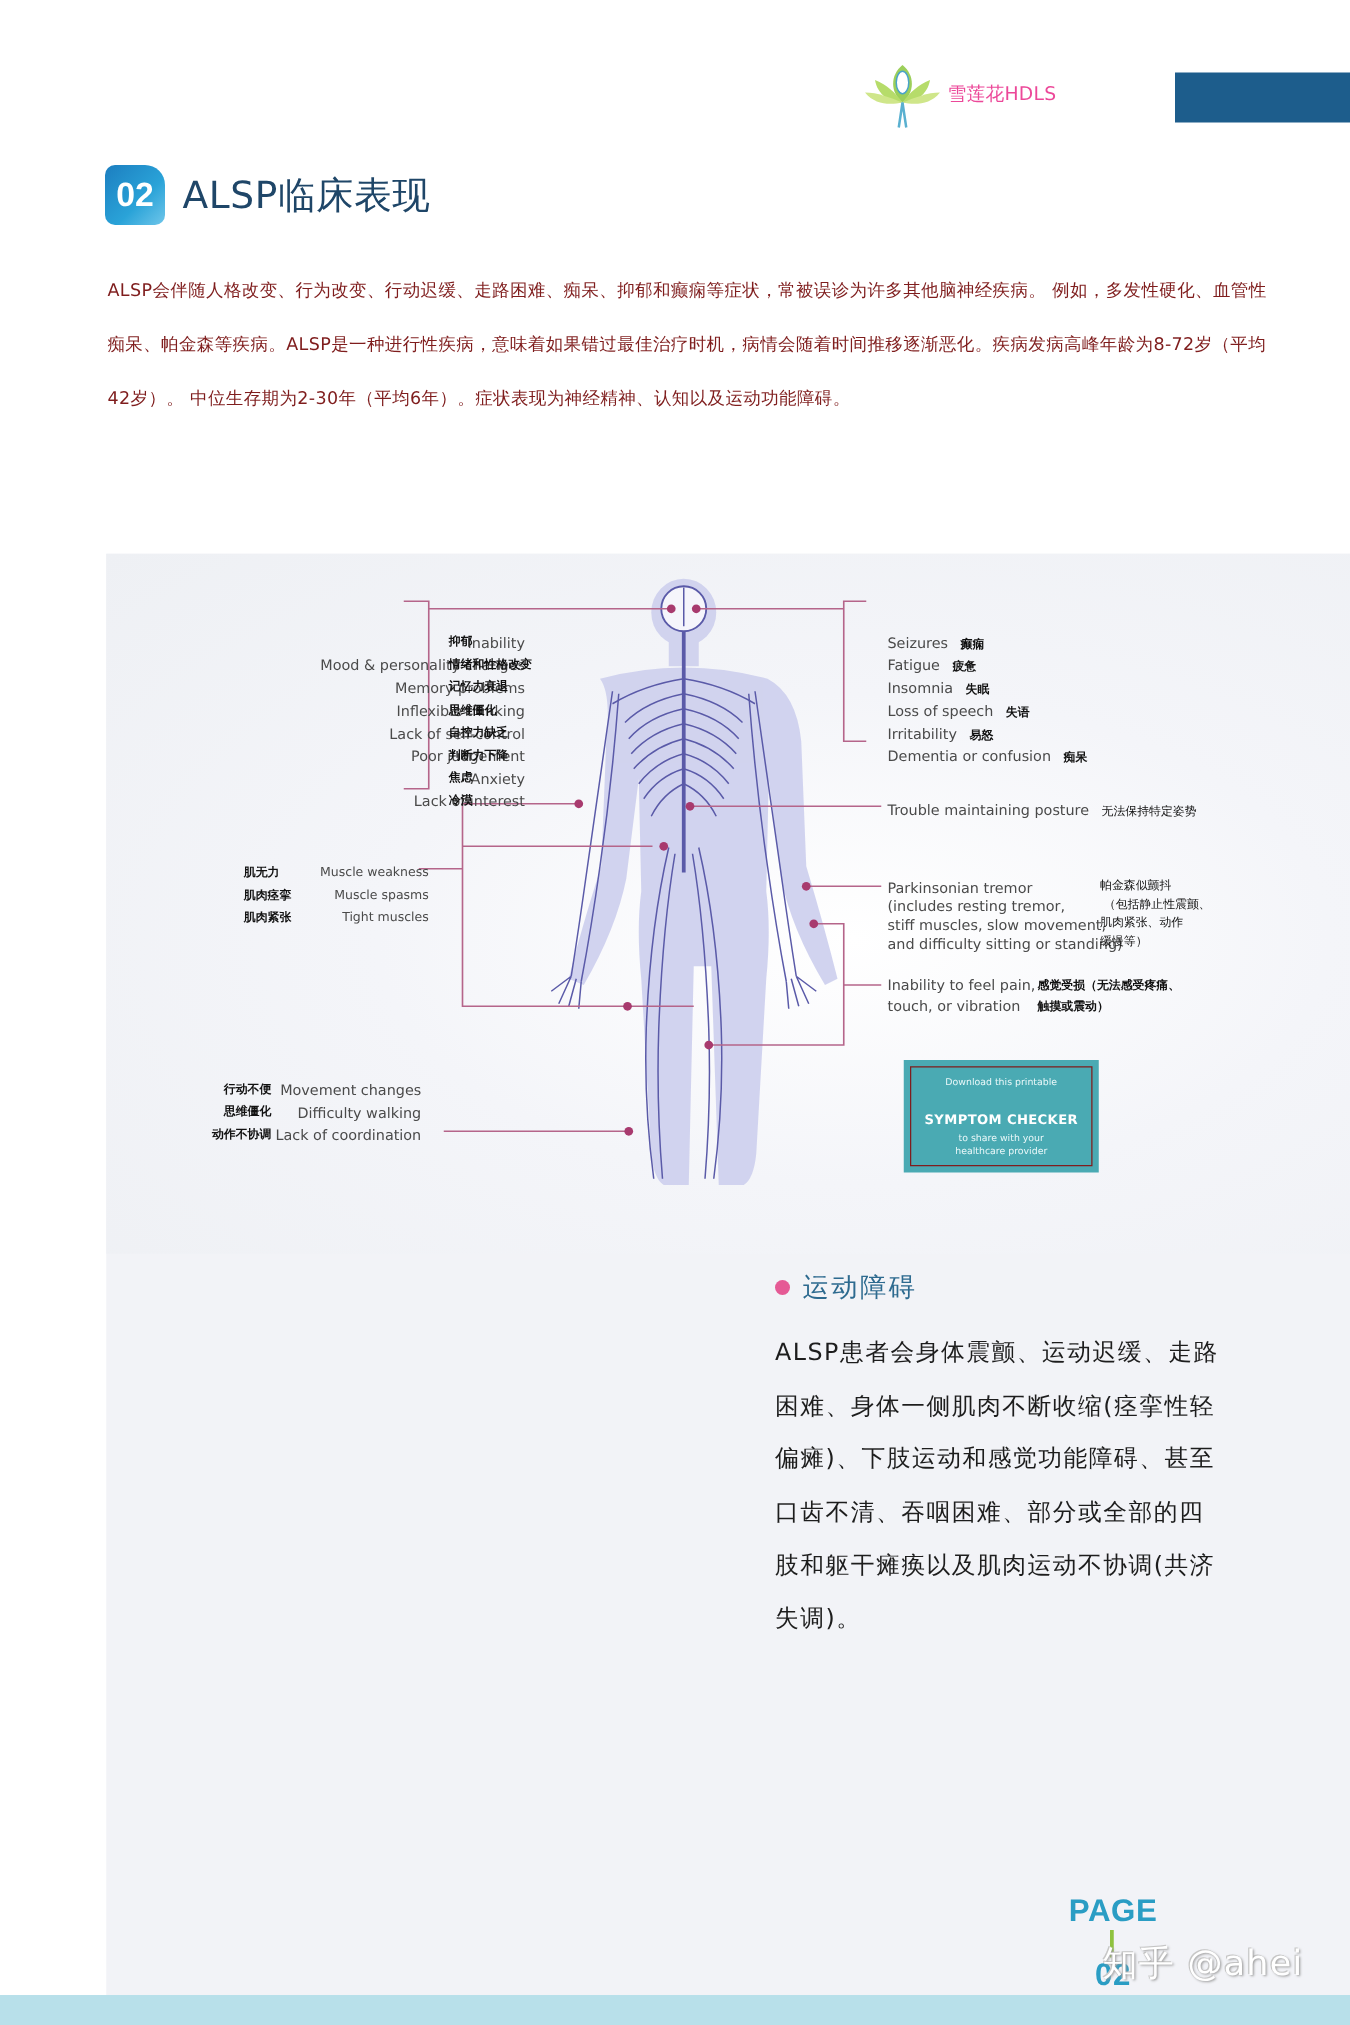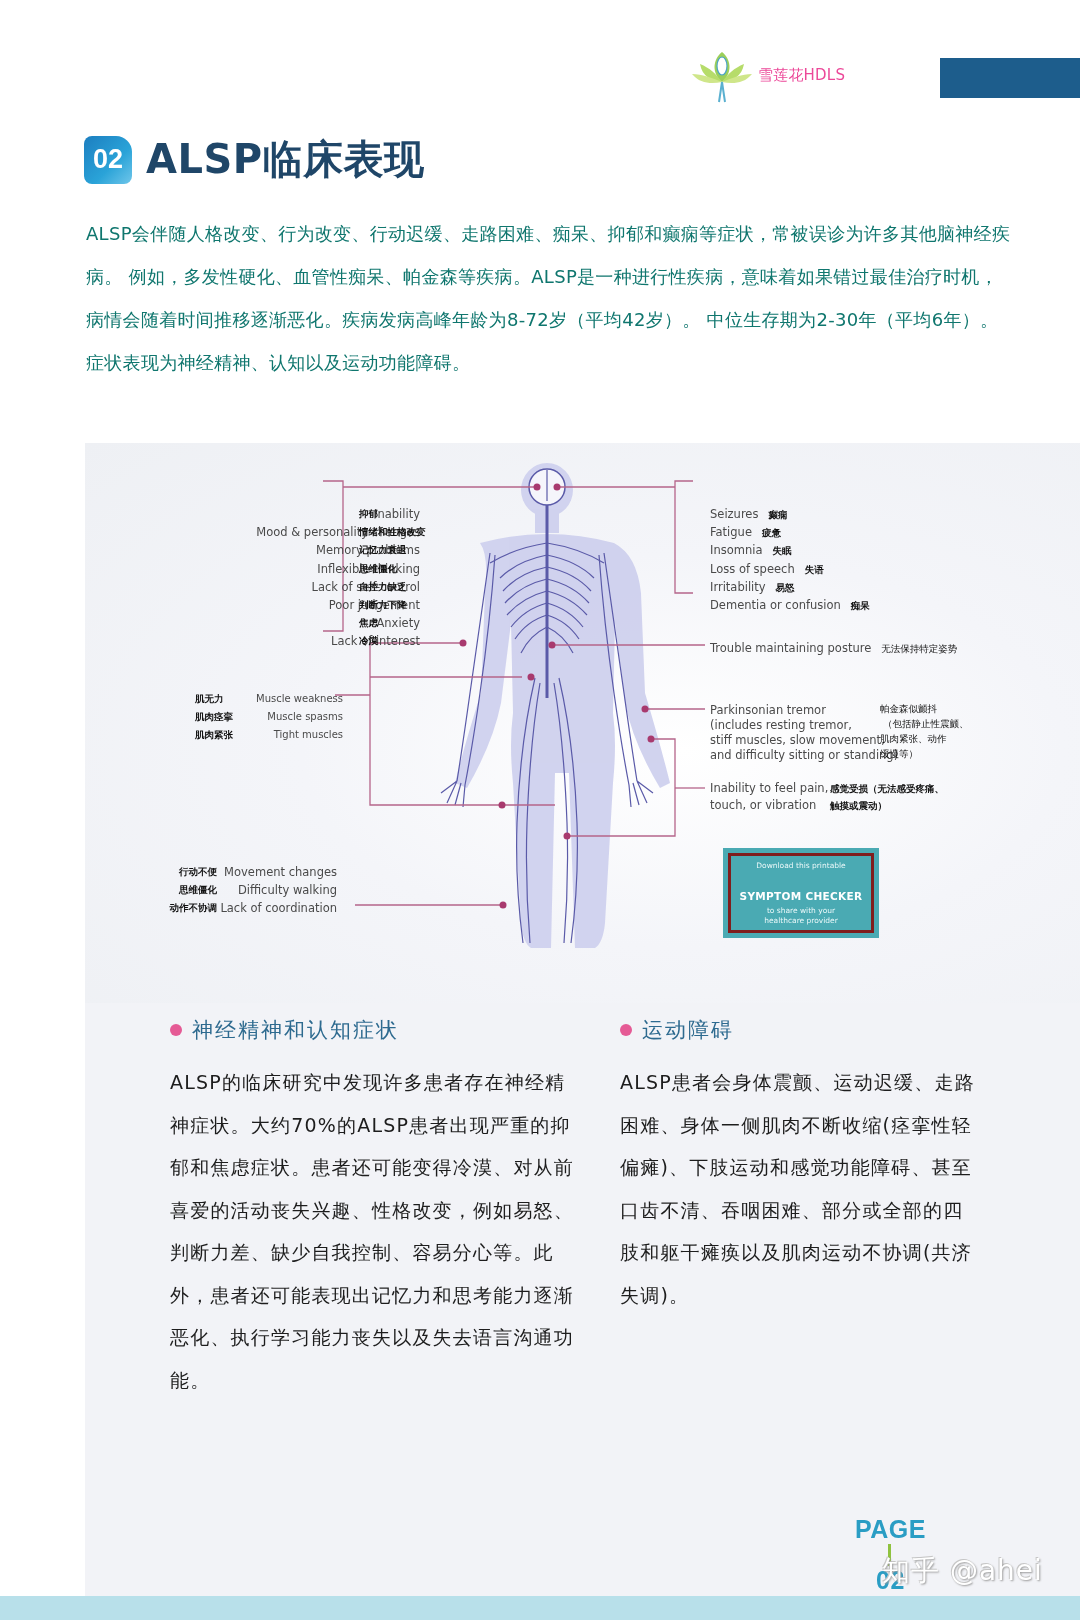--- a/index.html
+++ b/index.html
@@ -11,24 +11,24 @@
   .logo-mark { width: 64px; height: 62px; position: relative; }
   .logo-text { font-size: 15px; color: #ec4899; margin-left: 4px; letter-spacing: 0.2px; }
   .header-bar { position: absolute; left: 940px; top: 58px; width: 140px; height: 40px; background: #1d5d8c; }
 
   
   .title-wrap { position: absolute; left: 84px; top: 132px; display: flex; align-items: center; }
   .title-badge { width: 48px; height: 48px; border-radius: 8px 16px 8px 8px;
     background: linear-gradient(135deg, #1c7ec0 0%, #2aa3d8 60%, #6fc6ea 100%);
     color: #fff; font-family: "Liberation Sans", sans-serif; font-weight: bold; font-size: 27px;
     display: flex; align-items: center; justify-content: center; }
-  .title-text { margin-left: 14px; font-size: 40px; color: #1f4668; font-weight: 700; letter-spacing: 0.5px; }
-
-  
-  .intro { position: absolute; left: 86px; top: 212px; width: 930px; font-size: 18px; line-height: 43px; color: #0f766e; letter-spacing: 0.3px; }
+  .title-text { margin-left: 14px; font-size: 30px; color: #1f4668; font-weight: 400; letter-spacing: 0.5px; }
+
+  
+  .intro { position: absolute; left: 86px; top: 212px; width: 930px; font-size: 14px; line-height: 43px; color: #7f1d1d; letter-spacing: 0.3px; }
 
   
   .panel { position: absolute; left: 85px; top: 443px; width: 995px; height: 1157px; background: #f2f3f7; }
   .diagram { position: absolute; left: 0; top: 0; width: 995px; height: 560px;
     background: radial-gradient(ellipse at 60% 55%, #ffffff 0%, #f4f5f9 45%, #eef0f4 100%); }
   .diagram svg { position: absolute; left: 0; top: 0; }
 
   .left-list { position: absolute; left: 90px; top: 62px; width: 245px; }
   .left-list .row { height: 18.2px; display: flex; }
   .left-list .en { width: 245px; text-align: right; font-size: 11.5px; color: #4a4a4a; line-height: 18px; }
@@ -52,21 +52,21 @@
   .posture { position: absolute; left: 625px; top: 198px; font-size: 11.5px; color: #4a4a4a; white-space: nowrap; }
   .posture .cn { font-size: 9.5px; font-weight: normal; color: #111; margin-left: 10px; }
 
   .park-en { position: absolute; left: 625px; top: 260px; font-size: 11.5px; color: #4a4a4a; line-height: 15px; white-space: pre; }
   .park-cn { position: absolute; left: 795px; top: 258px; font-size: 9.5px; font-weight: normal; color: #111; line-height: 15px; white-space: pre; }
 
   .pain-en { position: absolute; left: 625px; top: 337px; font-size: 11.5px; color: #4a4a4a; line-height: 17px; white-space: pre; }
   .pain-cn { position: absolute; left: 745px; top: 337px; font-size: 9.5px; font-weight: bold; color: #111; line-height: 17px; white-space: pre; }
 
   .checker { position: absolute; left: 638px; top: 405px; width: 156px; height: 90px; background: #4aaab3; padding: 5px; }
-  .checker-inner { width: 100%; height: 100%; border: 3px solid #7f1d1d; display: flex; flex-direction: column; align-items: center; justify-content: center; color: #eaf8f9; text-align: center; }
+  .checker-inner { width: 100%; height: 100%; border: 1px solid #7f1d1d; display: flex; flex-direction: column; align-items: center; justify-content: center; color: #eaf8f9; text-align: center; }
   .checker .small { font-size: 7.5px; line-height: 10px; }
   .checker .big { font-size: 10.5px; font-weight: bold; letter-spacing: 0.3px; margin: 19px 0 4px; color: #fff; }
 
   
   .section { position: absolute; top: 572px; }
   .sec-left { left: 85px; width: 410px; }
   .sec-right { left: 535px; width: 360px; }
   .sec-head { display: flex; align-items: center; height: 30px; }
   .dot { width: 12px; height: 12px; border-radius: 50%; background: #e55a95; margin-right: 10px; }
   .sec-title { font-size: 21px; color: #2d6a8f; letter-spacing: 2px; }
@@ -274,27 +274,20 @@
     <div class="checker">
       <div class="checker-inner">
         <span class="small">Download this printable</span>
         <span class="big">SYMPTOM CHECKER</span>
         <span class="small">to share with your</span>
         <span class="small">healthcare provider</span>
       </div>
     </div>
   </div>
 
-  <div class="section sec-left">
-    <div class="sec-head">
-      <span class="dot"></span>
-      <span class="sec-title">神经精神和认知症状</span>
-    </div>
-    <p class="sec-body">ALSP的临床研究中发现许多患者存在神经精神症状。大约70%的ALSP患者出现严重的抑郁和焦虑症状。患者还可能变得冷漠、对从前喜爱的活动丧失兴趣、性格改变，例如易怒、判断力差、缺少自我控制、容易分心等。此外，患者还可能表现出记忆力和思考能力逐渐恶化、执行学习能力丧失以及失去语言沟通功能。</p>
-  </div>
 
   <div class="section sec-right">
     <div class="sec-head">
       <span class="dot"></span>
       <span class="sec-title">运动障碍</span>
     </div>
     <p class="sec-body">ALSP患者会身体震颤、运动迟缓、走路困难、身体一侧肌肉不断收缩(痉挛性轻偏瘫)、下肢运动和感觉功能障碍、甚至口齿不清、吞咽困难、部分或全部的四肢和躯干瘫痪以及肌肉运动不协调(共济失调)。</p>
   </div>
 </div>
 

